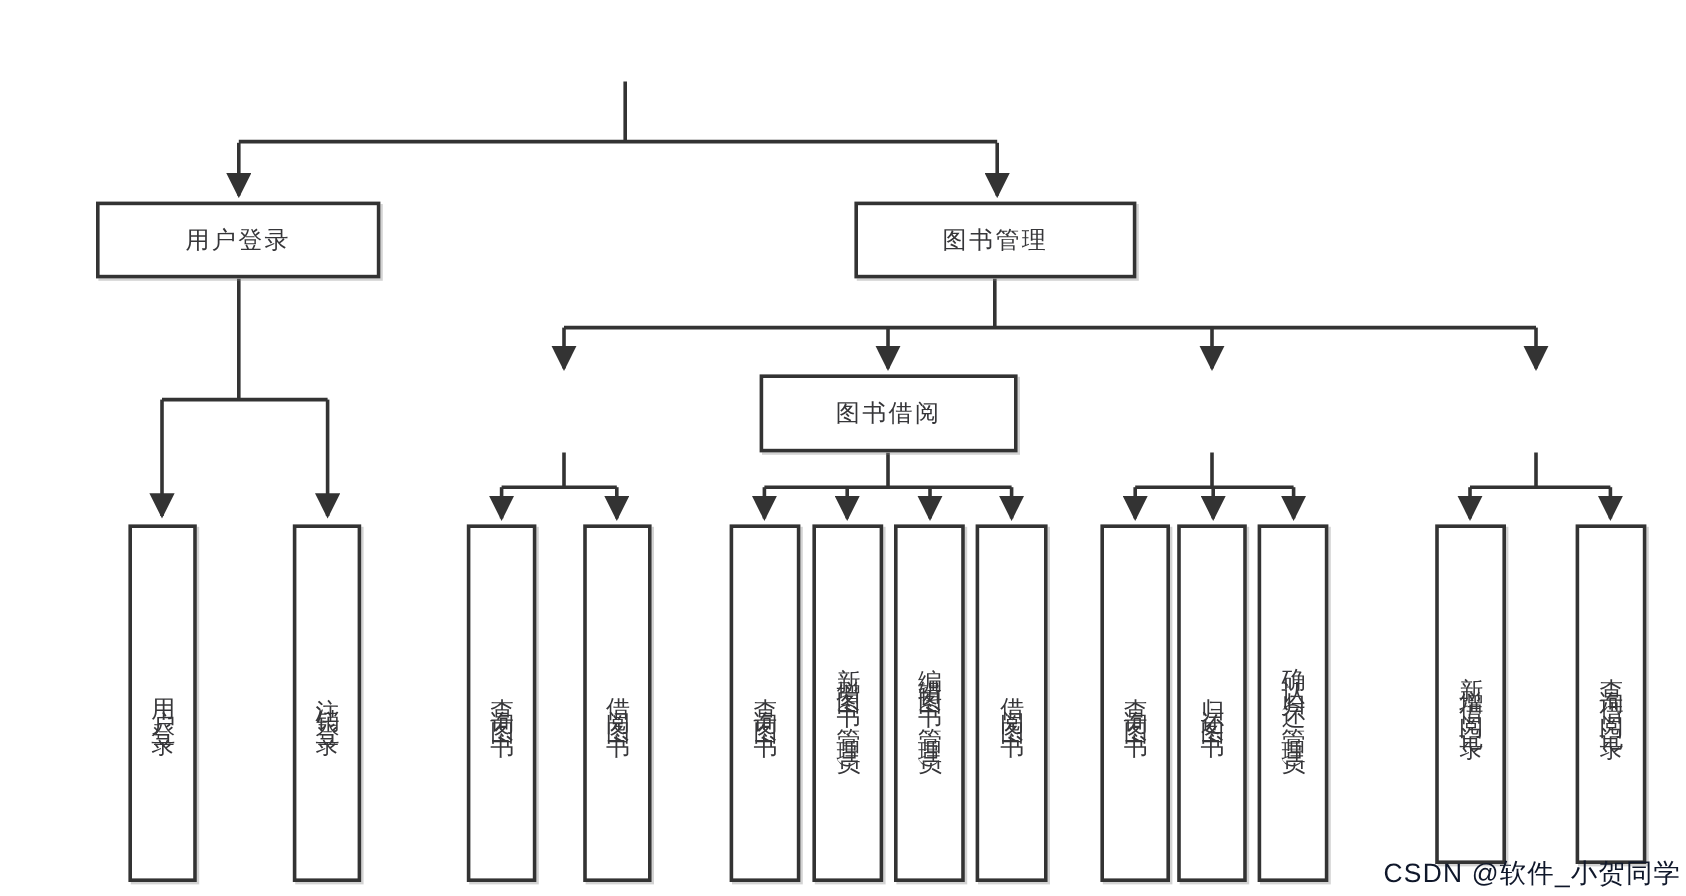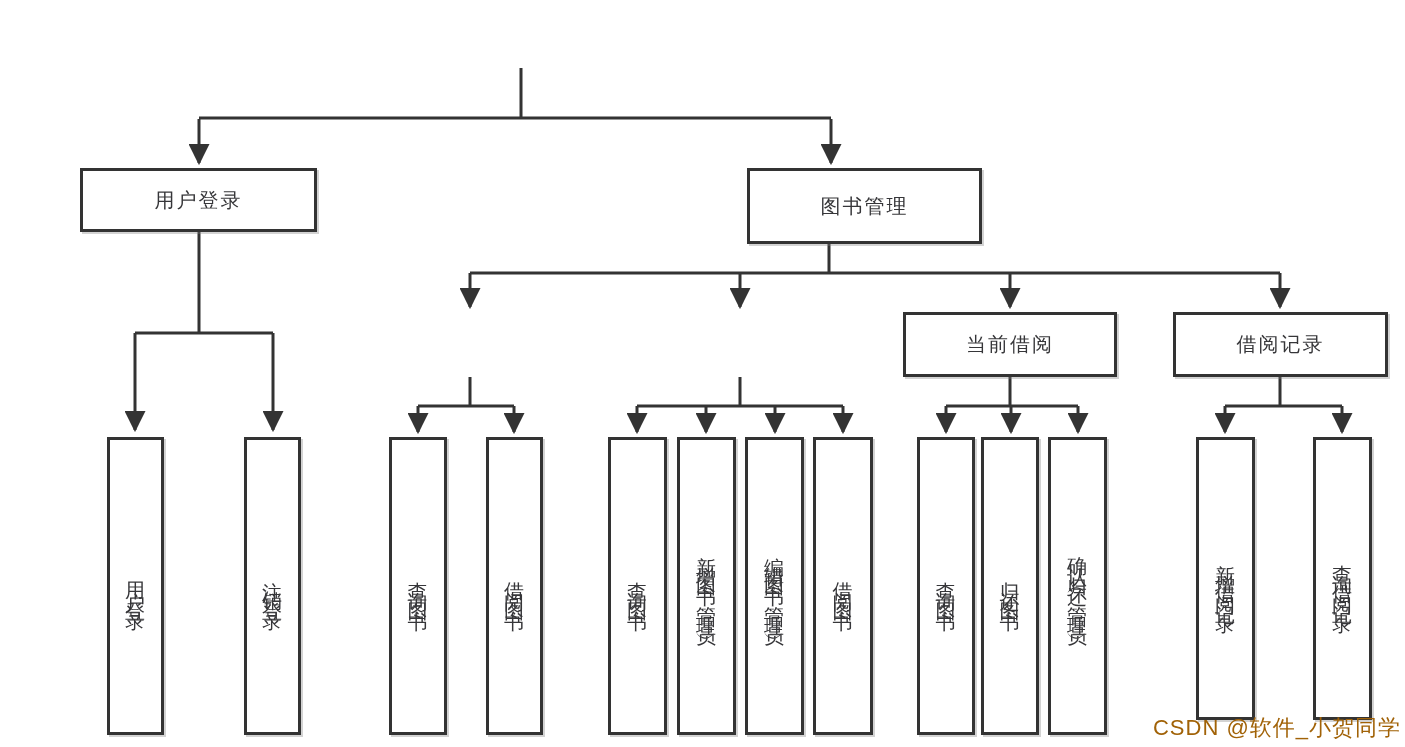--- a/index.html
+++ b/index.html
@@ -15,21 +15,21 @@
     box-shadow:2px 2px 0 rgba(130,130,130,0.35);
     z-index:2;
   }
   .h{font-size:20px;letter-spacing:2px;white-space:nowrap;}
   .v{
     writing-mode:vertical-rl;text-orientation:mixed;
     font-size:20px;letter-spacing:10px;line-height:1;
   }
   #watermark{
     position:absolute;top:713px;right:4px;z-index:6;
-    font-size:22px;color:#a16207;letter-spacing:1px;white-space:nowrap;
+    font-size:22px;color:#0f172a;letter-spacing:1px;white-space:nowrap;
   }
 </style>
 </head>
 <body>
 
 <div id="canvas">
 
   <svg id="connector-svg" width="1405" height="747" viewBox="0 0 1405 747">
     <defs>
       <marker id="ah" viewBox="0 0 10 10" refX="9" refY="5" markerWidth="7" markerHeight="7" orient="auto">
@@ -75,24 +75,23 @@
       <g>
         <path d="M1280 377 V406 M1225 406 H1342"></path>
         <path d="M1225 406 V432" marker-end="url(#ah)"></path>
         <path d="M1342 406 V432" marker-end="url(#ah)"></path>
       </g>
     </g>
   </svg>
 
 
   <div class="box h" style="left:80px;top:168px;width:237px;height:64px">用户登录</div>
-  <div class="box h" style="left:747px;top:168px;width:235px;height:76px">图书管理</div>
+  <div class="box h" style="left:712px;top:168px;width:235px;height:64px">图书管理</div>
 
-  <div class="box h" style="left:903px;top:312px;width:214px;height:65px">当前借阅</div>
-  <div class="box h" style="left:1173px;top:312px;width:215px;height:65px">借阅记录</div>
+  <div class="box h" style="left:633px;top:312px;width:215px;height:65px">图书借阅</div>
 
   <div class="box v" style="left:107px;top:437px;width:57px;height:298px">用户登录</div>
   <div class="box v" style="left:244px;top:437px;width:57px;height:298px">注销登录</div>
 
   <div class="box v" style="left:389px;top:437px;width:58px;height:298px">查询图书</div>
   <div class="box v" style="left:486px;top:437px;width:57px;height:298px">借阅图书</div>
 
   <div class="box v" style="left:608px;top:437px;width:59px;height:298px">查询图书</div>
   <div class="box v" style="left:677px;top:437px;width:59px;height:298px">新增图书（管理员）</div>
   <div class="box v" style="left:745px;top:437px;width:59px;height:298px">编辑图书（管理员）</div>

